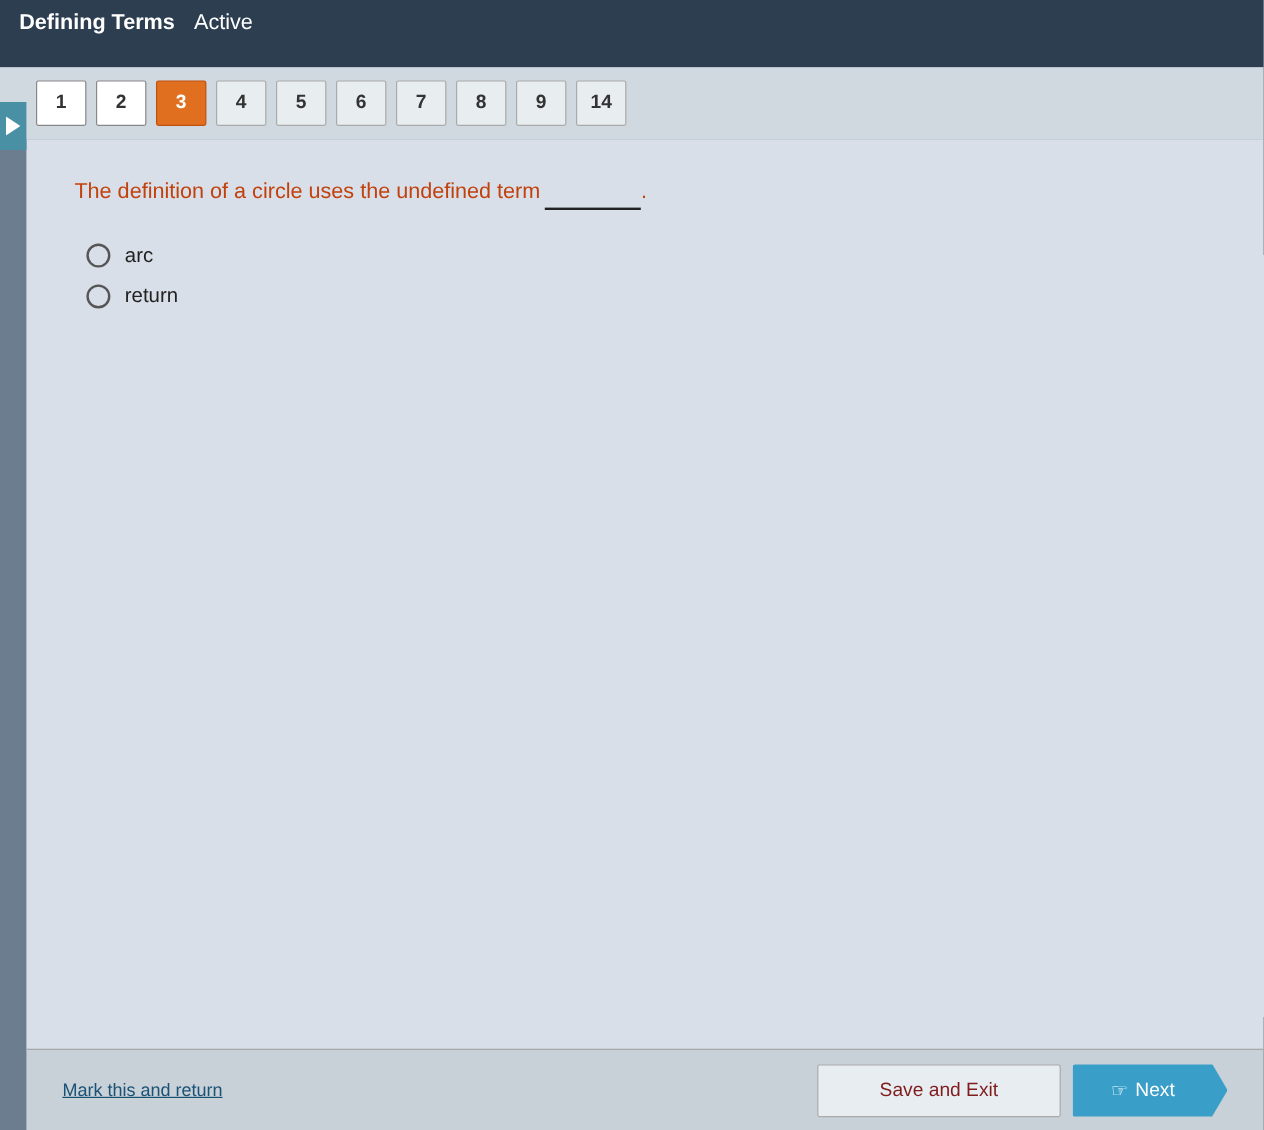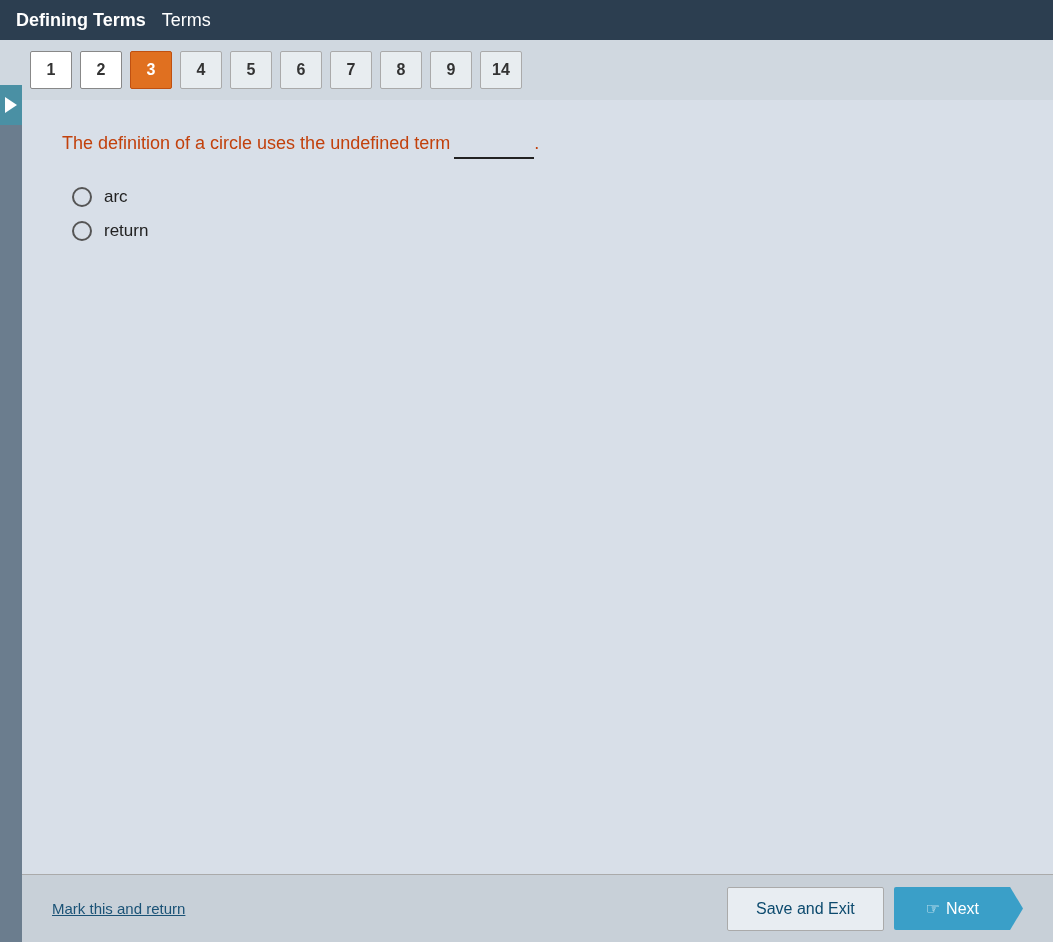--- a/index.html
+++ b/index.html
@@ -20,23 +20,23 @@
       background: #6b7d8e;
       display: flex;
       flex-direction: column;
       position: relative;
     }
 
     
     .header {
       background: #2c3e50;
       display: flex;
-      align-items: center;
+      align-items: flex-start;
       padding: 8px 16px;
-      height: 40px;
+      height: 56px;
       gap: 16px;
     }
 
     .header-title {
       color: #fff;
       font-size: 18px;
       font-weight: bold;
     }
 
     .header-status {
@@ -166,23 +166,23 @@
 
     .footer-buttons {
       display: flex;
       gap: 10px;
       align-items: center;
     }
 
     .save-exit-btn {
       background: #e8edf2;
       border: 1px solid #aaa;
-      padding: 12px 28px;
-      font-size: 16px;
-      color: #0c4a6e;
+      padding: 12px 51px;
+      font-size: 16px;
+      color: #7f1d1d;
       cursor: pointer;
       border-radius: 2px;
     }
 
     .next-btn {
       background: #3a9fc8;
       border: none;
       padding: 12px 32px;
       font-size: 16px;
       color: #fff;
@@ -199,21 +199,21 @@
       font-size: 16px;
     }
   </style>
 </head>
 <body>
 
 <div class="app-container">
 
   <div class="header">
     <span class="header-title">Defining Terms</span>
-    <span class="header-status">Terms</span>
+    <span class="header-status">Active</span>
   </div>
 
   <div class="question-tabs">
     <div class="q-tab visited">1</div>
     <div class="q-tab visited">2</div>
     <div class="q-tab current">3</div>
     <div class="q-tab">4</div>
     <div class="q-tab">5</div>
     <div class="q-tab">6</div>
     <div class="q-tab">7</div>

